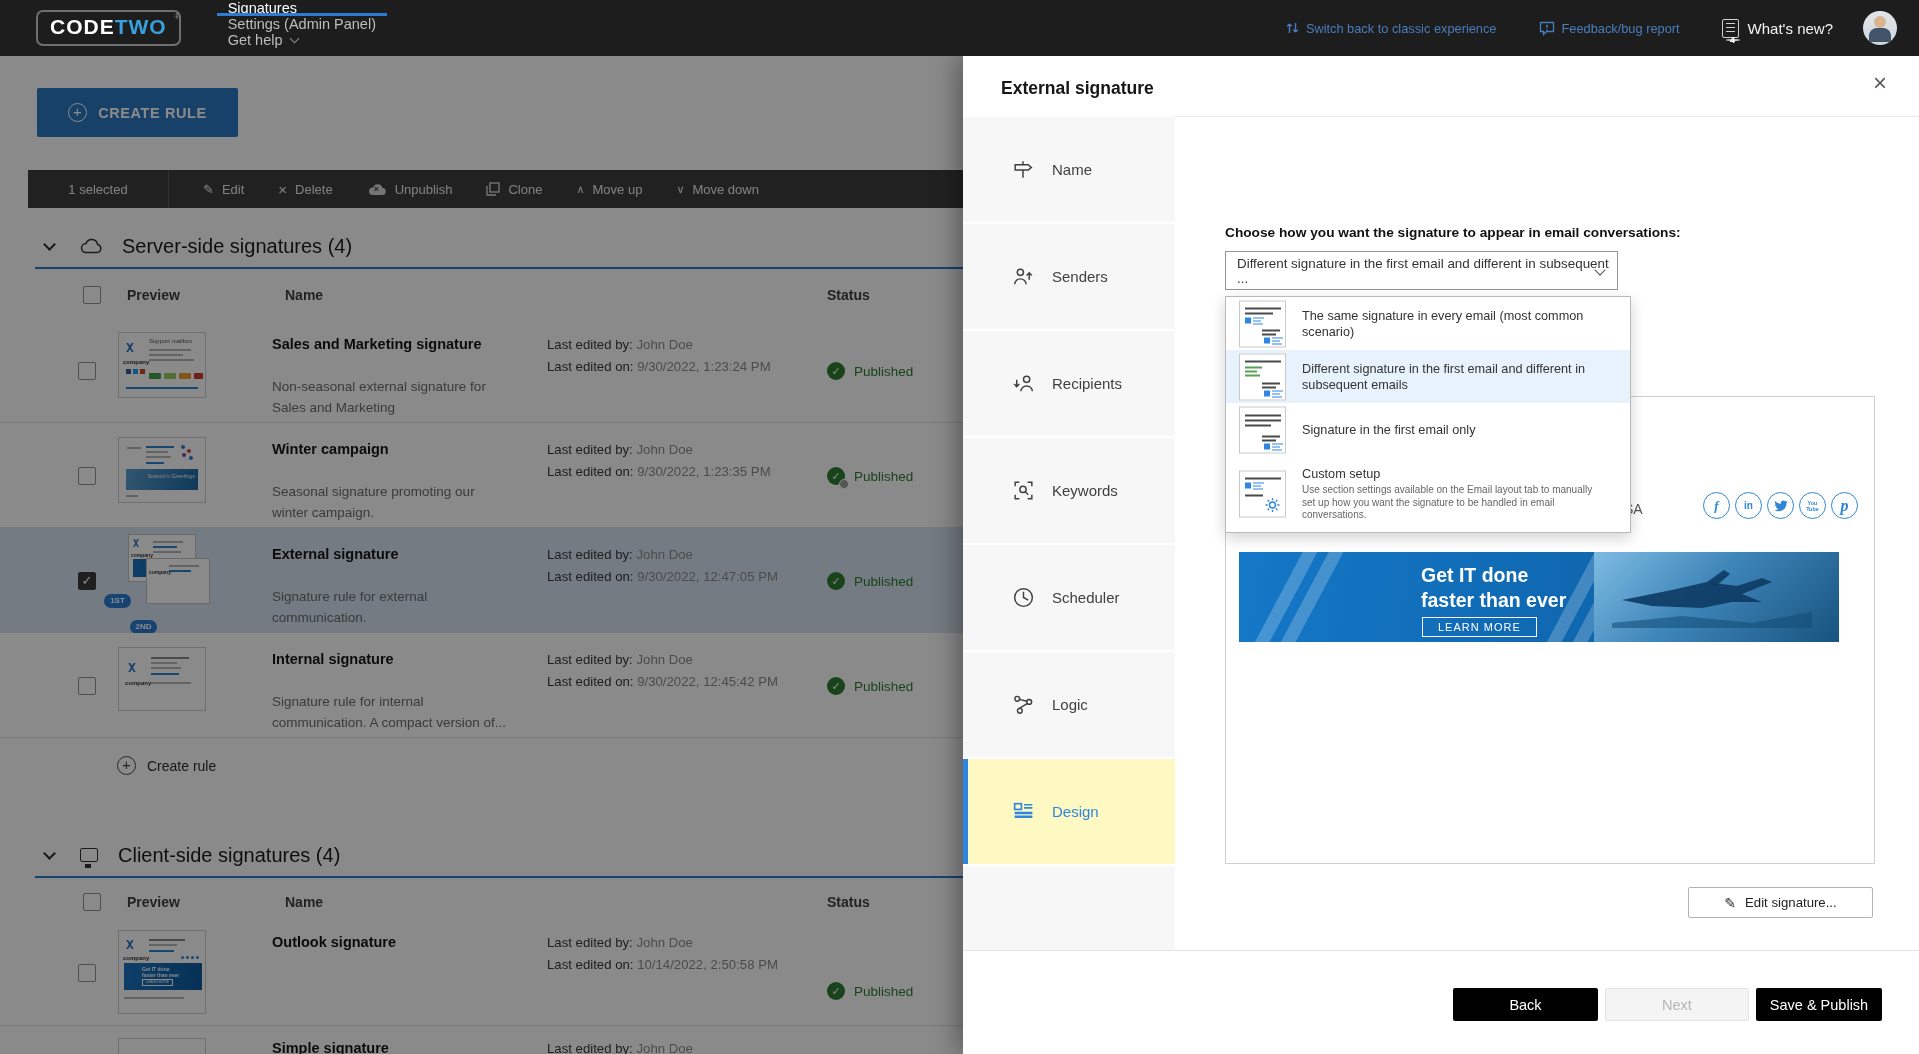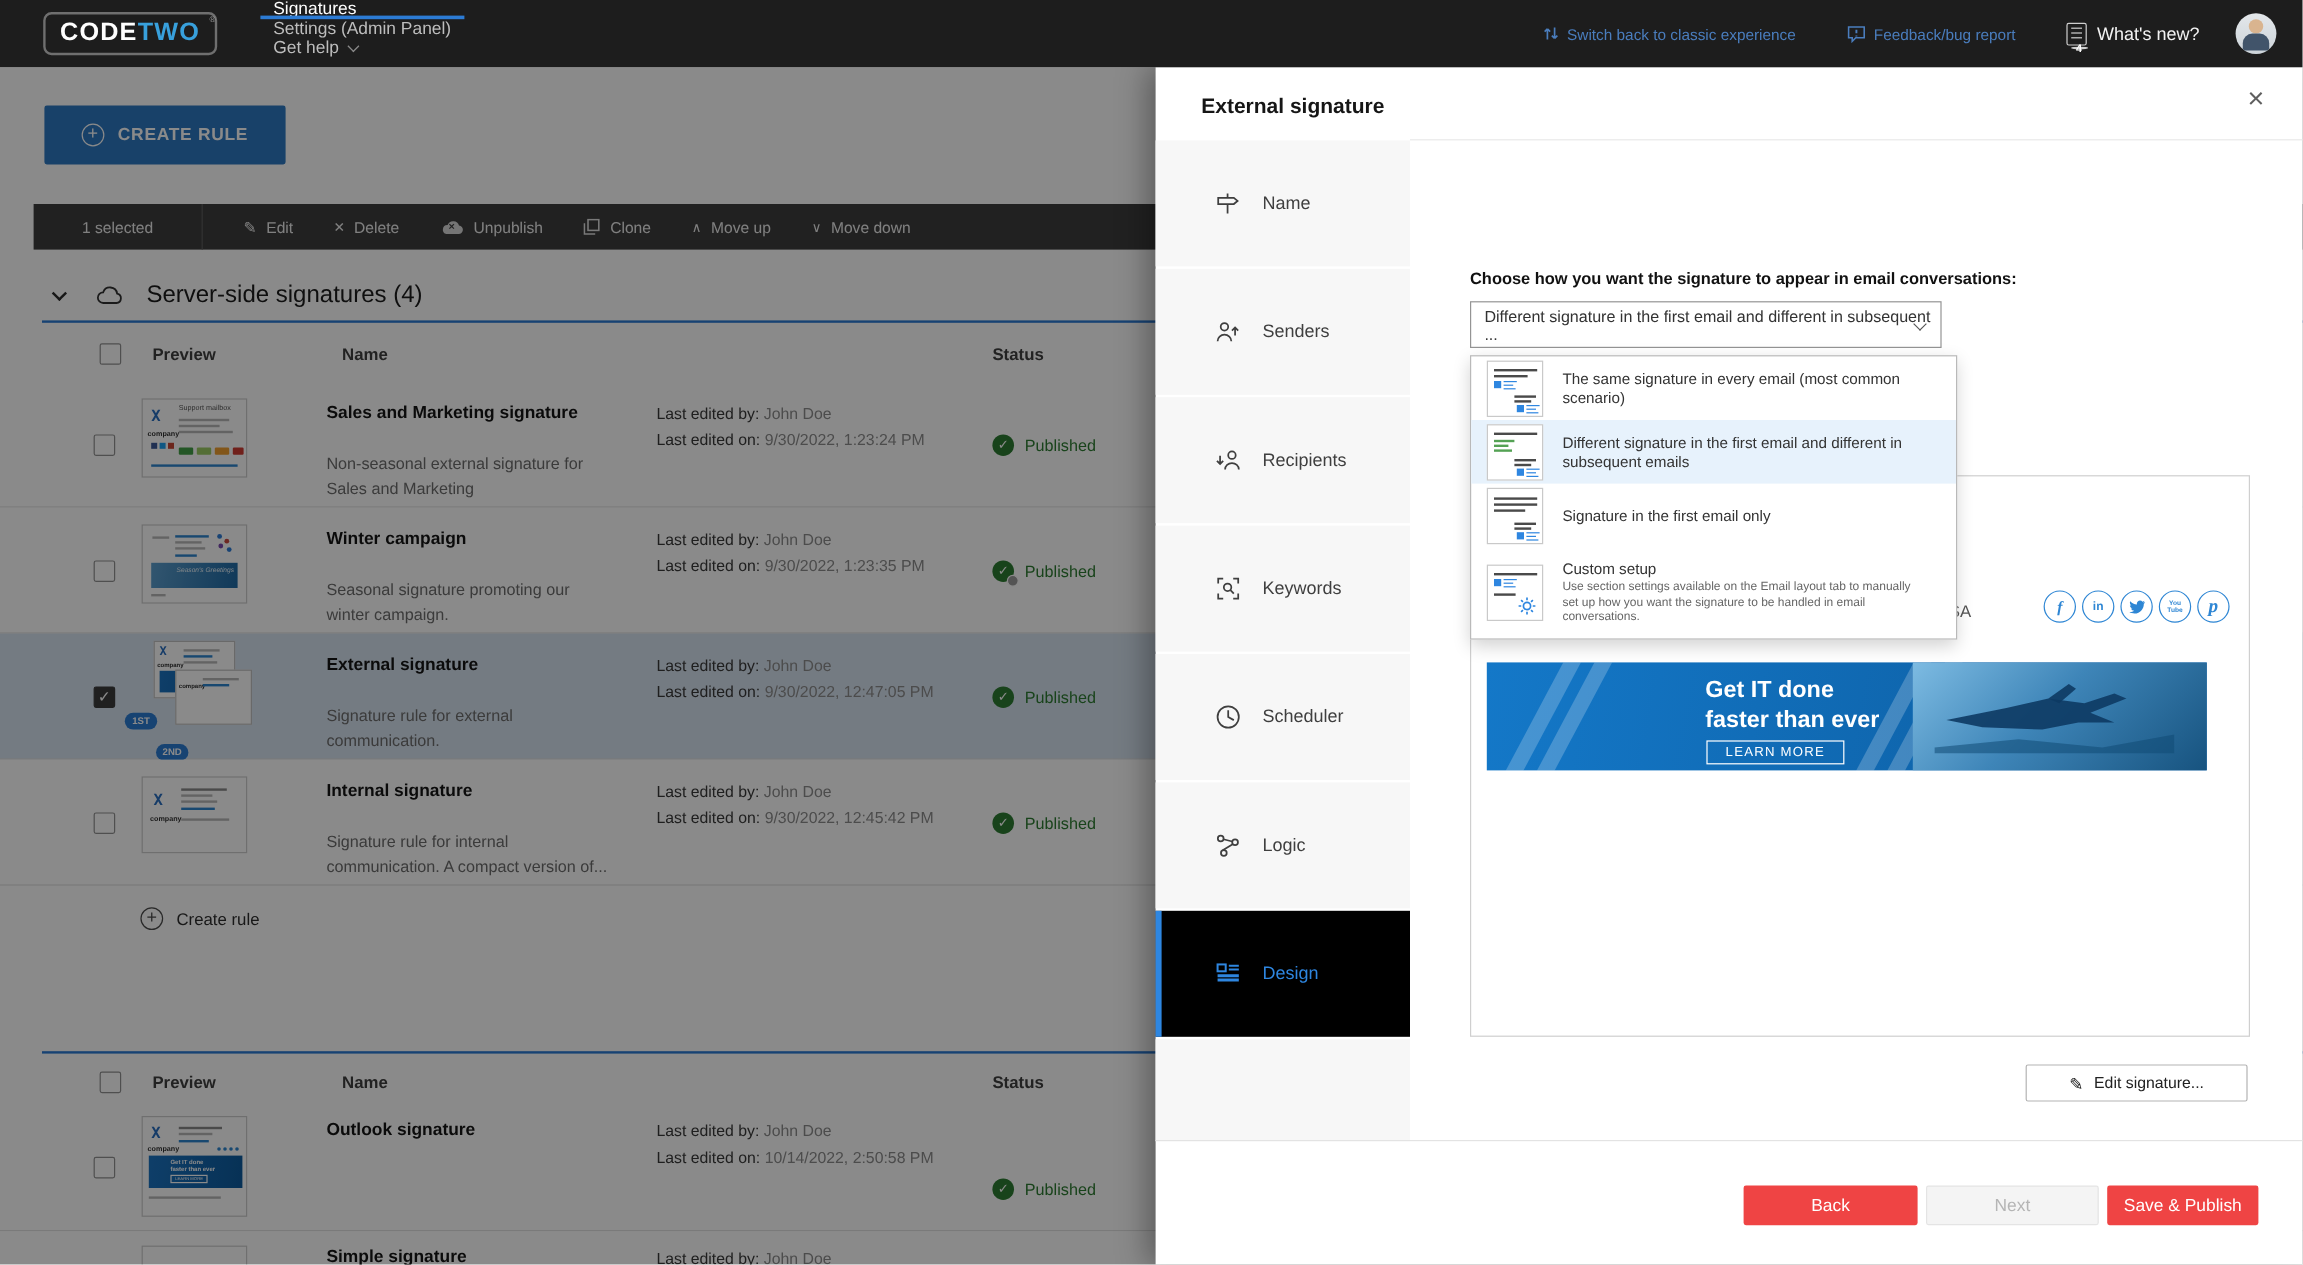--- a/index.html
+++ b/index.html
@@ -111,21 +111,21 @@
   .m-title { position:absolute; left:38px; top:22px; font-size:17.5px; font-weight:bold; color:#161616; }
   .m-close { position:absolute; right:24px; top:12px; font-size:24px; color:#5f5f5f; cursor:pointer;
     width:30px; height:30px; text-align:center; line-height:30px; }
   .m-hdiv { position:absolute; top:60px; left:212px; right:0; height:1px; background:#e9e9e9; }
   .m-fdiv { position:absolute; top:894px; left:0; right:0; height:1px; background:#e3e3e3; }
   .m-side { position:absolute; top:61px; left:0; width:212px; }
   .s-item { height:105px; margin-bottom:2px; background:#f7f7f7; display:flex; align-items:center;
     padding-left:48px; color:#3f3f3f; cursor:pointer; }
   .s-item .lbl { margin-left:16px; font-size:15px; }
   .s-item svg { stroke:currentColor; }
-  .s-item.active { background:#000000; color:#2e86e0; padding-left:43px; border-left:5px solid #2e86e0;align-items:center; }
+  .s-item.active { background:#fef9c3; color:#2e86e0; padding-left:43px; border-left:5px solid #2e86e0;align-items:center; }
   .s-fill { height:85px; background:#f7f7f7; }
   .m-content { position:absolute; left:212px; top:61px; right:0; bottom:0; }
   .m-desc { position:absolute; left:50px; top:32px; width:622px; font-size:14.6px; color:#333; line-height:24px; }
   .m-choose { position:absolute; left:50px; top:108px; font-size:13.7px; font-weight:bold; color:#111; }
   .m-select { position:absolute; left:50px; top:134px; width:393px; height:39px; border:1px solid #949494;
     background:#fff; display:flex; align-items:center; cursor:pointer; }
   .m-select .val { margin-left:11px; font-size:13.4px; color:#333; }
   .sel-chev { position:absolute; right:13px; top:14px; width:8px; height:8px;
     border-right:1.7px solid #555; border-bottom:1.7px solid #555; transform:rotate(45deg); }
   .dd { position:absolute; left:50px; top:179px; width:406px; background:#fff; border:1px solid #b9b9b9;
@@ -161,21 +161,21 @@
   .bn-l1 { position:absolute; left:182px; top:12px; color:#fff; font-size:19.5px; font-weight:bold; }
   .bn-l2 { position:absolute; left:182px; top:37px; color:#fff; font-size:19.5px; font-weight:bold; }
   .bn-cta { position:absolute; left:183px; top:65px; border:1.5px solid #fff; color:#fff; font-size:11px;
     letter-spacing:1px; padding:3px 15px; cursor:pointer; }
   .btn-edit { position:absolute; left:513px; top:770px; width:185px; height:31px; background:#fff;
     border:1px solid #b3b3b3; border-radius:2px; font-size:13.2px; color:#222; display:flex;
     align-items:center; justify-content:center; cursor:pointer; font-family:inherit; }
   .btn-edit .pc { margin-right:9px; font-size:14px; }
   .m-btn { position:absolute; top:932px; height:33px; border:none; border-radius:2px; font-size:14.5px;
     cursor:pointer; font-family:inherit; }
-  .m-btn.blue { background:#ef4444; color:#fff; }
+  .m-btn.blue { background:#000000; color:#fff; }
   .m-btn.disabled { background:#f4f4f4; color:#b5b5b5; border:1px solid #e4e4e4; cursor:default; }
   .b-back { left:490px; width:145px; }
   .b-next { left:642px; width:144px; }
   .b-save { left:793px; width:126px; }
 </style>
 </head>
 <body>
 
 <div class="stage">
 
@@ -394,20 +394,25 @@
         <span class="st-dot">✓</span>
         <span class="st-txt">Published</span>
       </div>
     </div>
 
     <div class="create-link" style="top:700px">
       <span class="plus-circle gray">+</span>
       <span>Create rule</span>
     </div>
 
+    <div class="sec-head" style="top:779px; height:40px;">
+      <span class="chev-s" style="margin-left:45px"></span>
+      <span class="mon-ic" style="margin-left:26px"></span>
+      <span class="sec-title" style="margin-left:20px">Client-side signatures (4)</span>
+    </div>
     <div class="blue-line" style="top:820px"></div>
 
     <div class="cb" style="left:83px; top:837px;"></div>
     <div class="colhead" style="left:127px; top:838px;">Preview</div>
     <div class="colhead" style="left:285px; top:838px;">Name</div>
     <div class="colhead" style="left:827px; top:838px;">Status</div>
 
     <div class="row" style="top:864px; height:106px;">
       <div class="cb" style="left:78px; top:44px;"></div>
       <div class="thumb" style="top:10px; width:88px; height:84px;">

